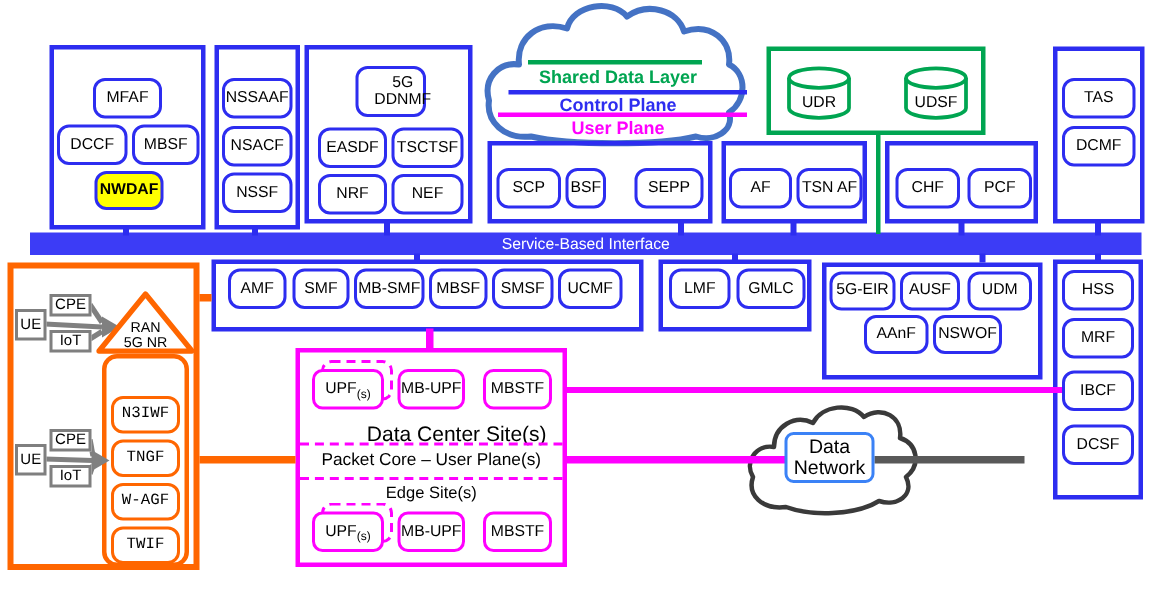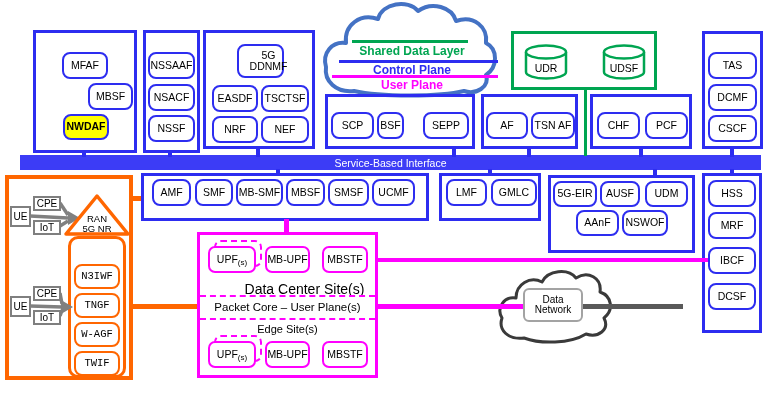--- a/index.html
+++ b/index.html
@@ -40,20 +40,21 @@
   </svg>
   <div class="ln" style="left:352px;top:40px;width:116px;height:3px;background:#00a551"></div>
   <div class="lbl" style="left:332px;top:44px;width:160px;font-size:12px;font-weight:bold;color:#00a551">Shared Data Layer</div>
   <div class="ln" style="left:339px;top:60px;width:159px;height:3px;background:#2d2df0"></div>
   <div class="lbl" style="left:332px;top:63px;width:160px;font-size:12px;font-weight:bold;color:#2d2df0">Control Plane</div>
   <div class="ln" style="left:332px;top:75px;width:166px;height:3px;background:#ff00ff"></div>
   <div class="lbl" style="left:332px;top:78px;width:160px;font-size:12px;font-weight:bold;color:#ff00ff">User Plane</div>
 
   <div class="g" style="left:33px;top:30px;width:104px;height:123px"></div>
   <div class="n" style="left:62px;top:52px;width:46px;height:27px">MFAF</div>
+  <div class="n" style="left:38px;top:83px;width:47px;height:27px">DCCF</div>
   <div class="n" style="left:88px;top:83px;width:45px;height:27px">MBSF</div>
   <div class="n yellow" style="left:63px;top:114px;width:46px;height:26px">NWDAF</div>
 
   <div class="g" style="left:143px;top:30px;width:57px;height:123px"></div>
   <div class="n" style="left:148px;top:52px;width:47px;height:27px">NSSAAF</div>
   <div class="n" style="left:148px;top:84px;width:47px;height:27px">NSACF</div>
   <div class="n" style="left:148px;top:115px;width:47px;height:27px">NSSF</div>
 
   <div class="g" style="left:203px;top:30px;width:112px;height:119px"></div>
   <div class="n wrap" style="left:237px;top:44px;width:47px;height:34px">5G DDNMF</div>
@@ -83,21 +84,20 @@
   </svg>
   <div class="lbl" style="left:601px;top:62px;width:46px;font-size:10.5px">UDSF</div>
 
   <div class="g" style="left:590px;top:94px;width:102px;height:55px"></div>
   <div class="n" style="left:597px;top:112px;width:43px;height:27px">CHF</div>
   <div class="n" style="left:645px;top:112px;width:43px;height:27px">PCF</div>
 
   <div class="g" style="left:702px;top:31px;width:61px;height:118px"></div>
   <div class="n" style="left:708px;top:52px;width:49px;height:27px">TAS</div>
   <div class="n" style="left:708px;top:84px;width:49px;height:27px">DCMF</div>
-  <div class="n" style="left:708px;top:115px;width:49px;height:27px">CSCF</div>
 
   <div class="bar" style="left:20px;top:155px;width:741px;height:15px">Service-Based Interface</div>
 
   <div class="stub" style="left:82px;top:151px;width:4px;height:6px"></div>
   <div class="stub" style="left:168px;top:151px;width:4px;height:6px"></div>
   <div class="stub" style="left:256px;top:147px;width:4px;height:10px"></div>
   <div class="stub" style="left:452px;top:147px;width:4px;height:10px"></div>
   <div class="stub" style="left:527px;top:147px;width:4px;height:10px"></div>
   <div class="stub" style="left:639px;top:147px;width:4px;height:10px"></div>
   <div class="stub" style="left:730px;top:147px;width:4px;height:10px"></div>
@@ -193,16 +193,16 @@
     <path d="M 28 72 C 12 74 2 64 6 52 C 0 42 8 30 20 32 C 20 18 34 10 46 16 C 52 4 72 2 80 12 C 92 4 106 12 104 26 C 116 30 118 44 108 52 C 114 64 102 72 90 68 C 74 78 44 78 28 72 Z" fill="#ffffff" stroke="#3a3a3a" stroke-width="3" stroke-linejoin="round"></path>
   </svg>
 
   <div class="ln" style="left:284px;top:219px;width:5px;height:14px;background:#ff00ff"></div>
   <div class="ln" style="left:378px;top:258px;width:330px;height:4px;background:#ff00ff"></div>
   <div class="ln" style="left:378px;top:304px;width:147px;height:5px;background:#ff00ff"></div>
   <div class="ln" style="left:583px;top:304px;width:100px;height:5px;background:#595959"></div>
   <div class="ln" style="left:133px;top:196px;width:8px;height:5px;background:#ff6600"></div>
   <div class="ln" style="left:133px;top:304px;width:64px;height:5px;background:#ff6600"></div>
 
-  <div class="n pre" style="left:523px;top:288px;width:60px;height:34px;border:2px solid #a3a3a3;border-radius:6px;font-size:10px">Data
+  <div class="n pre" style="left:523px;top:288px;width:60px;height:34px;border:2px solid #3b82f6;border-radius:6px;font-size:13px">Data
 Network</div>
 
 </div>
 
 </body></html>

